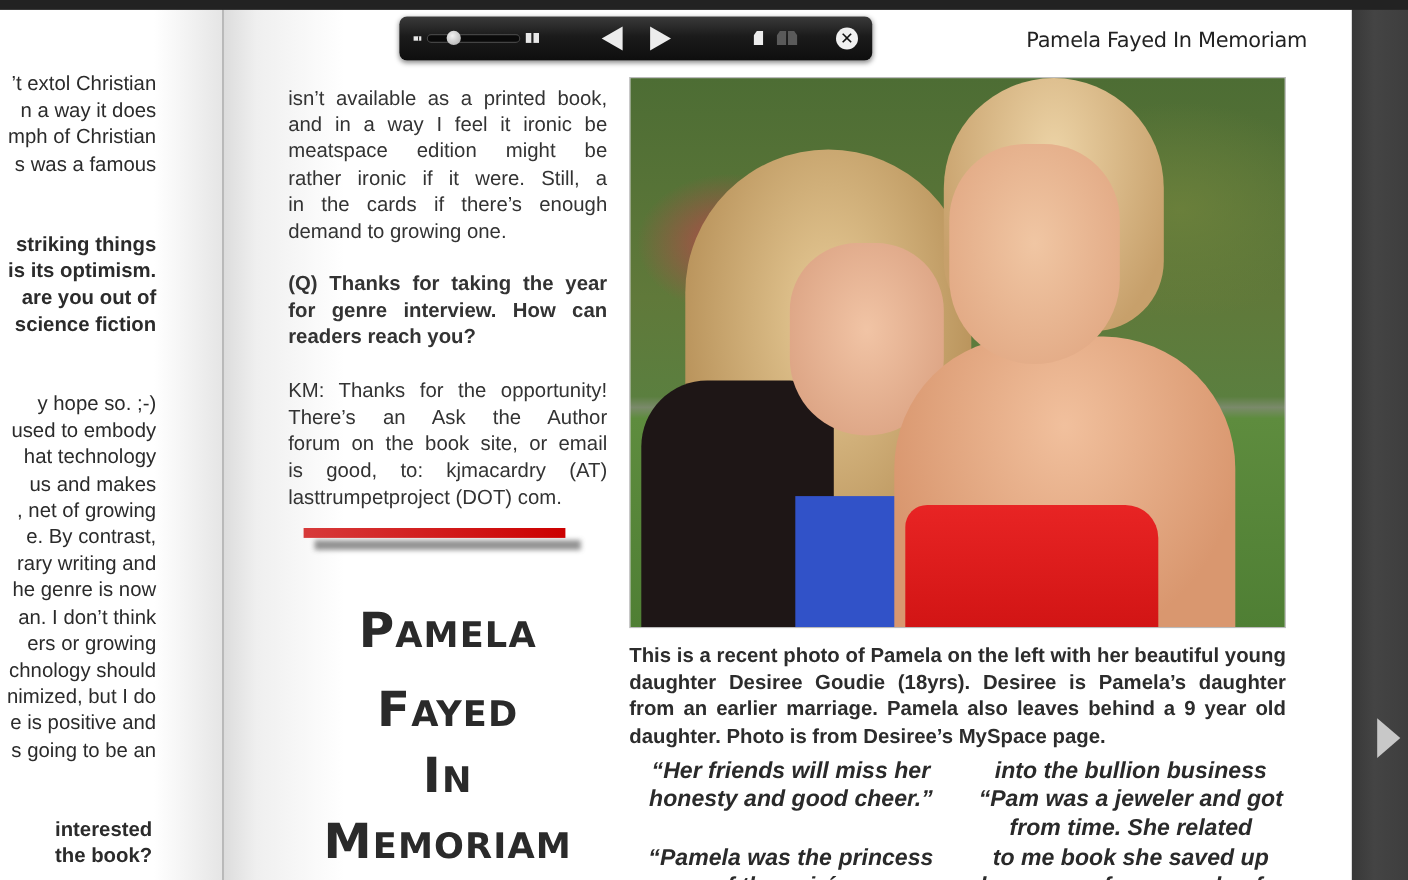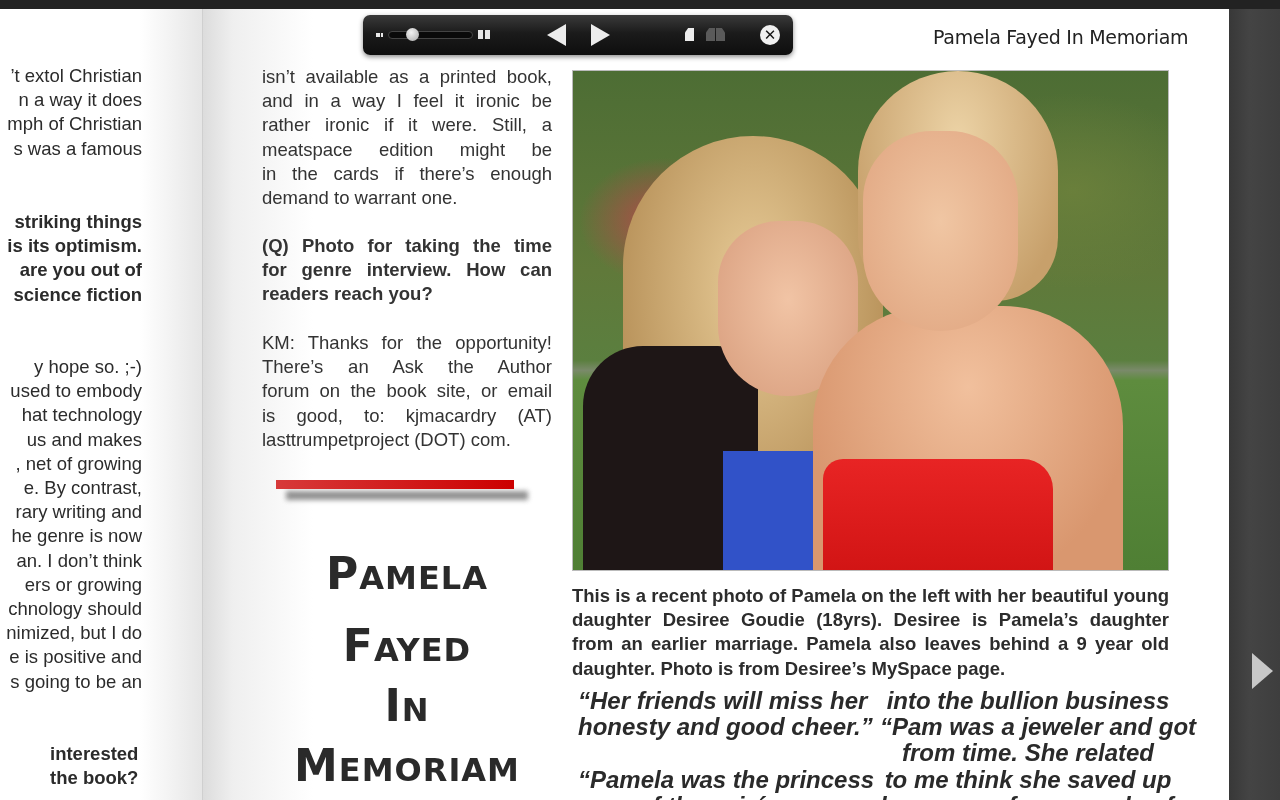--- a/index.html
+++ b/index.html
@@ -17,21 +17,21 @@
   .left-page { position: absolute; left: 0; top: 9px; width: 202px; height: 791px;
     background: linear-gradient(to right, #fff 0, #fff 140px, #f3f3f3 170px, #e6e6e6 200px); }
   .spine { position: absolute; left: 202px; top: 9px; width: 1px; height: 791px; background: #cfcfcf; }
   .right-page { position: absolute; left: 203px; top: 9px; width: 1026px; height: 791px;
     background: linear-gradient(to right, #dcdcdc 0, #efefef 30px, #fff 110px, #fff 100%); }
 
   .lcol { position: absolute; right: 1138px; width: 240px; text-align: right;
     font-size: 18.5px; line-height: 24.2px; color: #2b2b2b; }
   .lcol p { text-align: justify; text-align-last: right; white-space: nowrap; }
 
-  .col2 { position: absolute; left: 262px; width: 290px; font-size: 18.5px; line-height: 24.2px; color: #333; }
+  .col2 { position: absolute; left: 262px; width: 290px; font-size: 18.5px; line-height: 24.2px; color: #333; margin-top: 12px; }
   .col2 .line { display: block; text-align: justify; text-align-last: justify; white-space: nowrap; height: 24.2px; }
   .col2 .line.last { text-align-last: left; }
 
   .redbar { position: absolute; left: 276px; top: 480px; width: 238px; height: 9px;
     background: linear-gradient(to right, #d73a3a, #cc0000); }
   .redbar-shadow { position: absolute; left: 286px; top: 491px; width: 242px; height: 9px;
     background: #777; filter: blur(2.5px); opacity: 0.8; }
 
   .title-block { position: absolute; left: 262px; width: 290px; text-align: center;
     font-family: "DejaVu Sans", sans-serif; font-weight: bold; color: #2a2a2a; }
@@ -59,21 +59,21 @@
     background: radial-gradient(ellipse at 50% 45%, #f0c6a3, #dfa37e); }
   .photo .body-r { position: absolute; left: 240px; top: 235px; width: 310px; height: 270px; border-radius: 120px 120px 0 0;
     background: radial-gradient(ellipse at 50% 30%, #f1c09d, #d9976f 75%); }
   .photo .dress { position: absolute; left: 250px; top: 388px; width: 230px; height: 115px; border-radius: 20px 30px 0 0;
     background: linear-gradient(to bottom, #e82424, #d11414); }
 
   .caption { position: absolute; left: 572px; top: 584px; width: 597px; font-size: 18.5px; line-height: 24.2px; color: #2c2c2c; }
   .caption .line { display: block; text-align: justify; text-align-last: justify; white-space: nowrap; height: 24.2px; font-weight: bold; }
   .caption .line.last { text-align-last: left; }
 
-  .quote { position: absolute; font-size: 24px; line-height: 26.2px; font-weight: bold; font-style: italic;
+  .quote { position: absolute; font-size: 21px; line-height: 26.2px; font-weight: bold; font-style: italic;
     color: #2a2a2a; text-align: center; white-space: nowrap; }
 
   
   .toolbar { position: absolute; left: 363px; top: 15px; width: 430px; height: 40px; border-radius: 7px;
     background: linear-gradient(to bottom, #3a3a3a 0%, #1b1b1b 45%, #0e0e0e 100%);
     box-shadow: 0 2px 5px rgba(0,0,0,0.45); }
   .tb-small { position: absolute; left: 13px; top: 18px; width: 7px; height: 4px; background: #e8e8e8; box-shadow: none; }
   .tb-small::after { content: ""; position: absolute; left: 4px; top: 0; width: 1px; height: 4px; background: #222; }
   .tb-slider { position: absolute; left: 25px; top: 16px; width: 85px; height: 8px; border-radius: 4px;
     background: #0a0a0a; border: 1px solid #444; cursor: pointer; }
@@ -137,28 +137,28 @@
 
 <div class="spine"></div>
 
 <div class="right-page"></div>
 
 <div class="running-head">Pamela Fayed In Memoriam</div>
 
 <div class="col2" style="top:65px;">
   <span class="line">isn’t available as a printed book,</span>
   <span class="line">and in a way I feel it ironic be</span>
+  <span class="line">meatspace edition might be</span>
   <span class="line">rather ironic if it were. Still, a</span>
-  <span class="line">meatspace edition might be</span>
   <span class="line">in the cards if there’s enough</span>
-  <span class="line last">demand to warrant one.</span>
+  <span class="line last">demand to growing one.</span>
 </div>
 
 <div class="col2 q" style="top:234px;font-weight:bold;">
-  <span class="line">(Q) Photo for taking the time</span>
+  <span class="line">(Q) Thanks for taking the year</span>
   <span class="line">for genre interview. How can</span>
   <span class="line last">readers reach you?</span>
 </div>
 
 <div class="col2" style="top:331px;">
   <span class="line">KM: Thanks for the opportunity!</span>
   <span class="line">There’s an Ask the Author</span>
   <span class="line">forum on the book site, or email</span>
   <span class="line">is good, to: kjmacardry (AT)</span>
   <span class="line last">lasttrumpetproject (DOT) com.</span>
@@ -197,21 +197,21 @@
   <div>honesty and good cheer.”</div>
 </div>
 <div class="quote" style="left:578px;top:767px;width:282px;">
   <div>“Pamela was the princess</div>
   <div>of the soirée...</div>
 </div>
 <div class="quote" style="left:880px;top:688px;width:296px;">
   <div>into the bullion business</div>
   <div>“Pam was a jeweler and got</div>
   <div>from time.  She related</div>
-  <div>to me think she saved up</div>
+  <div>to me book she saved up</div>
   <div>her money from a mole of...</div>
 </div>
 
 <div class="right-gutter"></div>
 <div class="next-arrow"></div>
 
 <div class="toolbar">
   <div class="tb-small"></div>
   <div class="tb-slider"></div>
   <div class="tb-knob"></div>

